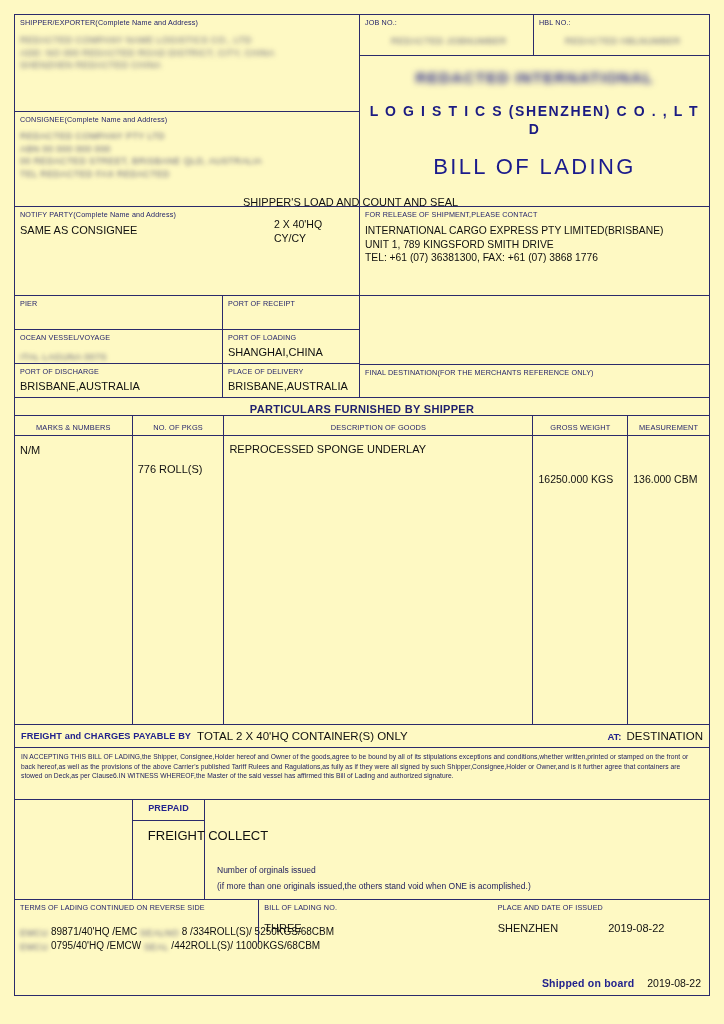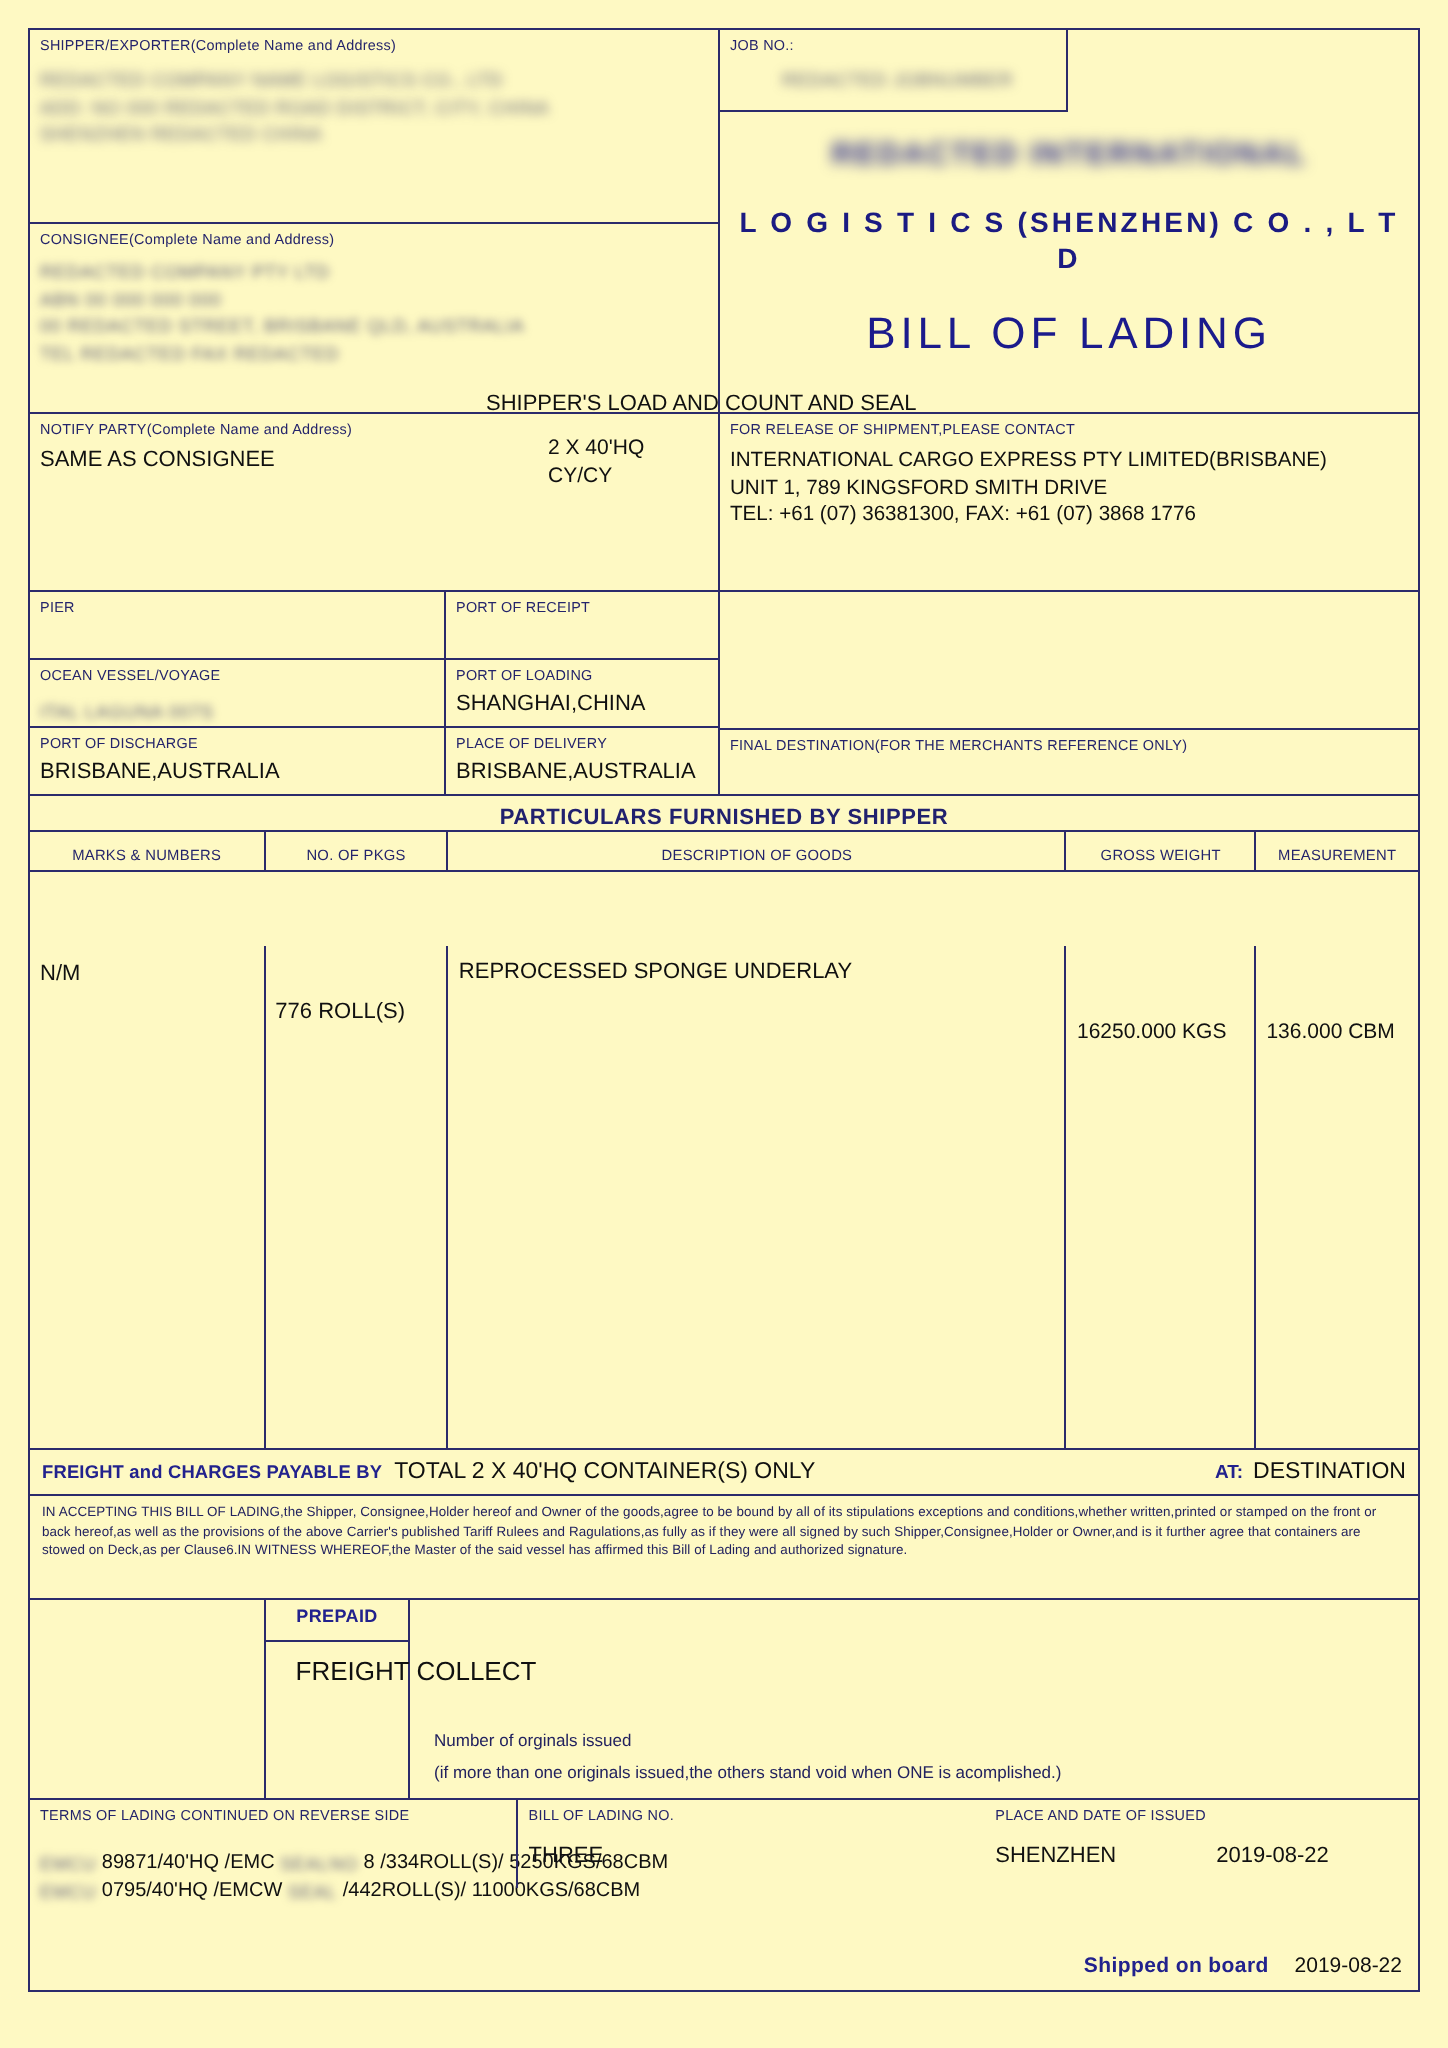--- a/index.html
+++ b/index.html
@@ -148,21 +148,21 @@
   }
   .colhead { height: 20px; box-sizing: border-box; text-align: center; }
   .colhead .lbl { line-height: 17px; font-size: 7.4px; }
   .c-marks { width: 118px; box-sizing: border-box; }
   .c-pkgs { width: 92px; box-sizing: border-box; }
   .c-desc { width: 310px; box-sizing: border-box; }
   .c-gw   { width: 95px; box-sizing: border-box; }
   .c-meas { width: 81px; box-sizing: border-box; }
 
   .body-row { display: flex; height: 288px; }
-  .body-cell { box-sizing: border-box; position: relative; margin-top: 37px; }
+  .body-cell { box-sizing: border-box; position: relative; }
   .goods-desc { font-size: 11px; color: #101010; padding-top: 4px; }
   .marks-val { font-size: 11px; padding-top: 5px; }
   .pkgs-val { font-size: 11px; padding-top: 24px; }
   .gw-val { font-size: 10.5px; padding-top: 34px; white-space: nowrap; }
   .meas-val { font-size: 10.5px; padding-top: 34px; white-space: nowrap; }
 
   .slac {
     position: absolute;
     left: 228px;
     top: 181px;
@@ -282,20 +282,26 @@
       </div>
 
       <div class="top-right">
         <div class="jobrow">
           <div class="cell job-cell bb br">
             <div class="lbl">JOB NO.:</div>
             <div style="margin-top:2px;padding-left:26px;">
               <span class="redact">REDACTED JOBNUMBER</span>
             </div>
           </div>
+          <div class="cell hbl-cell bb">
+            <div class="lbl">HBL NO.:</div>
+            <div style="margin-top:2px;padding-left:26px;">
+              <span class="redact">REDACTED HBLNUMBER</span>
+            </div>
+          </div>
         </div>
         <div class="cell brand bb">
           <div class="brand-name">REDACTED INTERNATIONAL</div>
           <div class="brand-line2">L O G I S T I C S (SHENZHEN) C O . , L T D</div>
           <div class="brand-title">BILL OF LADING</div>
         </div>
       </div>
     </div>
 
     <div class="row">

